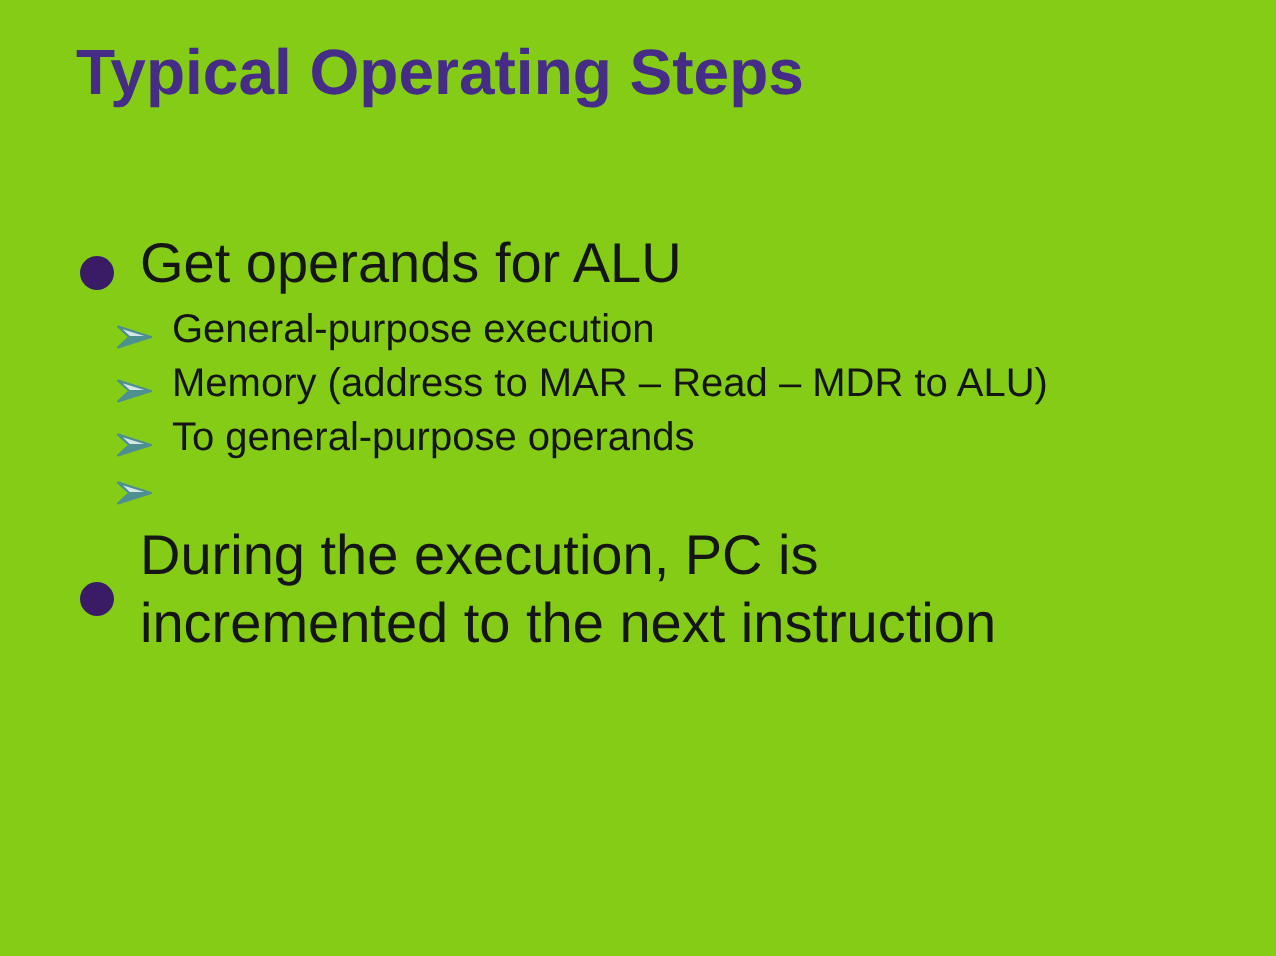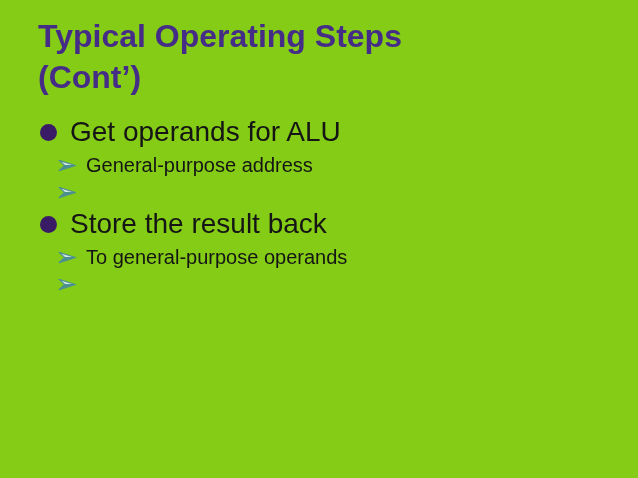--- a/index.html
+++ b/index.html
@@ -29,21 +29,21 @@
   .title .title-line { display: block; }
 
   .content {
     position: absolute;
     left: 40px;
     top: 108px;
     width: 570px;
   }
   .item {
     display: flex;
-    align-items: flex-start;
+    align-items: center;
     color: #151515;
   }
   .item.l1 {
     font-size: 28px;
     line-height: 34px;
     margin: 7px 0 3px 0;
   }
   .item.l2 {
     font-size: 20px;
     line-height: 26px;
@@ -67,61 +67,62 @@
     white-space: pre-line;
   }
 </style>
 </head>
 <body>
 
 <div class="slide">
 
   <h1 class="title">
     <span class="title-line">Typical Operating Steps</span>
-    <span class="title-line">(Cont’)</span>
   </h1>
 
   <div class="content">
 
     <div class="item l1">
       <span class="disc"></span>
       <span class="item-text">Get operands for ALU</span>
     </div>
 
     <div class="item l2">
       <svg class="arrow" viewBox="0 0 20 16" aria-hidden="true">
         <polygon points="1,2.5 18.5,8 7,8" fill="#d5e6e6" stroke="#4c9090" stroke-width="1.2" stroke-linejoin="round"></polygon>
         <polygon points="1,13.5 18.5,8 7,8" fill="#4c9090" stroke="#4c9090" stroke-width="1.2" stroke-linejoin="round"></polygon>
       </svg>
-      <span class="item-text">General-purpose address</span>
+      <span class="item-text">General-purpose execution</span>
     </div>
 
     <div class="item l2">
       <svg class="arrow" viewBox="0 0 20 16" aria-hidden="true">
         <polygon points="1,2.5 18.5,8 7,8" fill="#d5e6e6" stroke="#4c9090" stroke-width="1.2" stroke-linejoin="round"></polygon>
         <polygon points="1,13.5 18.5,8 7,8" fill="#4c9090" stroke="#4c9090" stroke-width="1.2" stroke-linejoin="round"></polygon>
       </svg>
+      <span class="item-text">Memory (address to MAR – Read – MDR to ALU)</span>
     </div>
 
 
-    <div class="item l1">
-      <span class="disc"></span>
-      <span class="item-text">Store the result back</span>
-    </div>
 
     <div class="item l2">
       <svg class="arrow" viewBox="0 0 20 16" aria-hidden="true">
         <polygon points="1,2.5 18.5,8 7,8" fill="#d5e6e6" stroke="#4c9090" stroke-width="1.2" stroke-linejoin="round"></polygon>
         <polygon points="1,13.5 18.5,8 7,8" fill="#4c9090" stroke="#4c9090" stroke-width="1.2" stroke-linejoin="round"></polygon>
       </svg>
       <span class="item-text">To general-purpose operands</span>
     </div>
 
     <div class="item l2">
       <svg class="arrow" viewBox="0 0 20 16" aria-hidden="true">
         <polygon points="1,2.5 18.5,8 7,8" fill="#d5e6e6" stroke="#4c9090" stroke-width="1.2" stroke-linejoin="round"></polygon>
         <polygon points="1,13.5 18.5,8 7,8" fill="#4c9090" stroke="#4c9090" stroke-width="1.2" stroke-linejoin="round"></polygon>
       </svg>
     </div>
 
+    <div class="item l1">
+      <span class="disc"></span>
+      <span class="item-text">During the execution, PC is
+incremented to the next instruction</span>
+    </div>
 
   </div>
 </div>
 
 </body></html>

